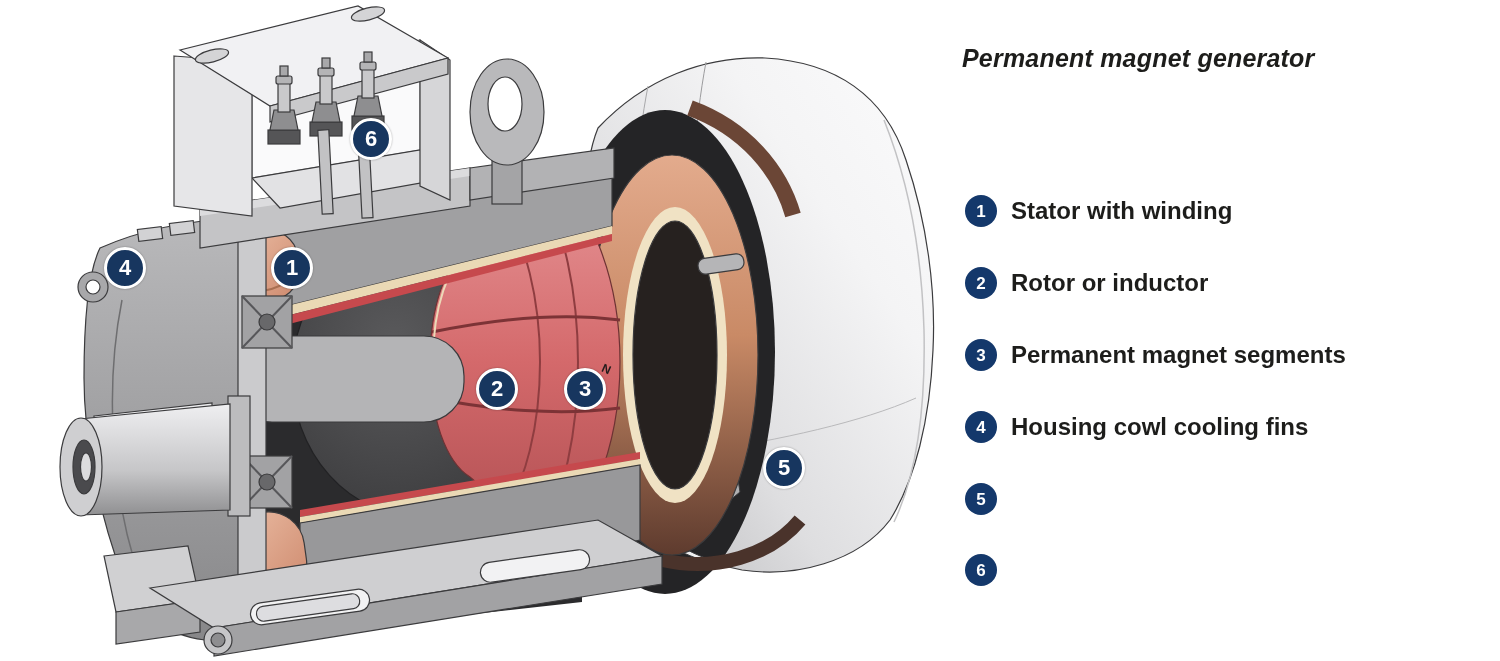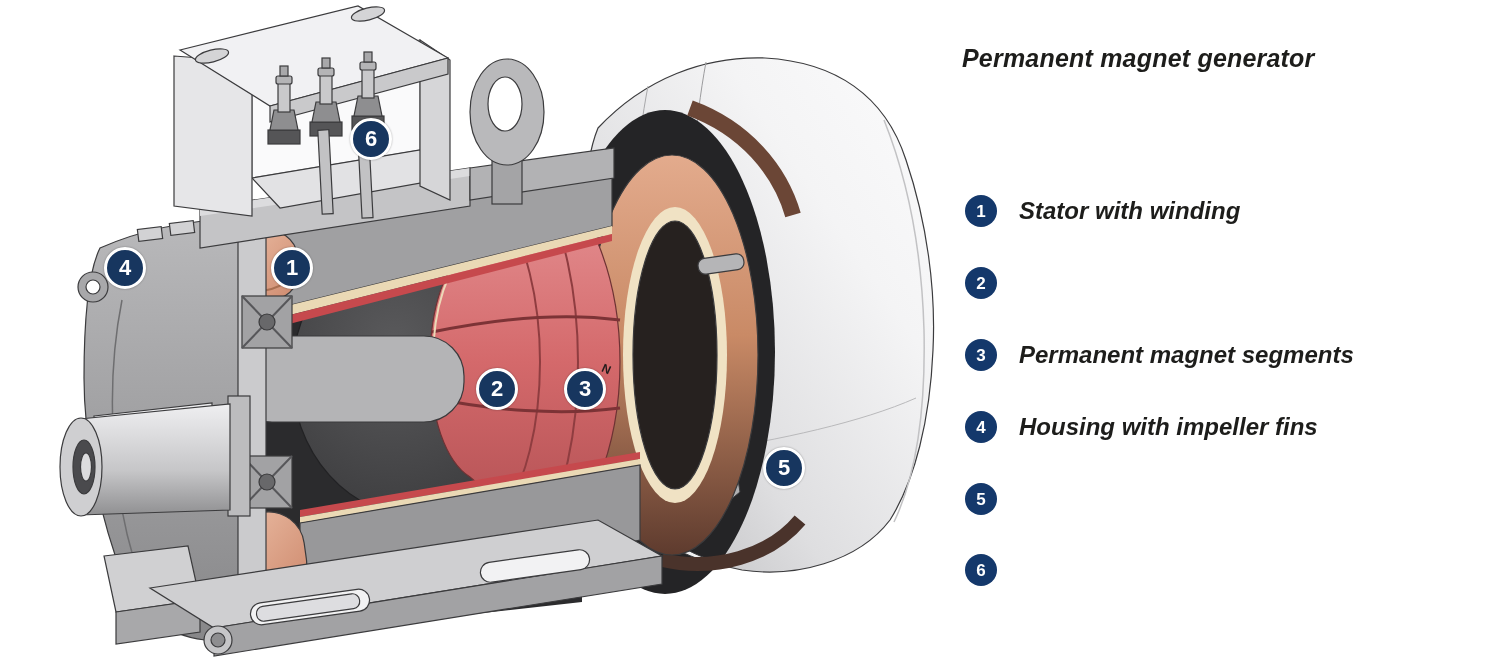--- a/index.html
+++ b/index.html
@@ -15,21 +15,21 @@
   .pole{position:absolute;left:602px;top:362px;color:#241c1c;font-size:12px;font-weight:700;
         transform:rotate(24deg);}
   
   .panel{position:absolute;left:0;top:0;width:1500px;height:661px;}
   .title{position:absolute;left:962px;top:44px;margin:0;color:#1d1d1b;
          font-size:25px;font-weight:700;font-style:italic;letter-spacing:.2px;}
   .lrow{position:absolute;left:965px;height:32px;display:flex;align-items:center;}
   .lcirc{width:32px;height:32px;border-radius:50%;background:#14386b;color:#ffffff;
          display:flex;align-items:center;justify-content:center;flex:0 0 32px;
          font-size:17px;font-weight:700;line-height:1;}
-  .llabel{margin-left:22px;color:#1d1d1b;font-size:24px;font-weight:700;font-style:italic;
+  .llabel{margin-left:14px;color:#1d1d1b;font-size:24px;font-weight:700;
           white-space:nowrap;}
 </style>
 </head>
 <body>
 
 <div class="stage">
 
   <svg width="940" height="661" viewBox="0 0 940 661">
     <defs>
       <linearGradient id="cowlG" x1="0" y1="1" x2="1" y2="0">
@@ -235,28 +235,29 @@
 
   <div class="panel">
     <h1 class="title">Permanent magnet generator</h1>
 
     <div class="lrow" style="top:195px">
       <span class="lcirc">1</span>
       <span class="llabel">Stator with winding</span>
     </div>
     <div class="lrow" style="top:267px">
       <span class="lcirc">2</span>
+      <span class="llabel">Rotor or inductor</span>
     </div>
     <div class="lrow" style="top:339px">
       <span class="lcirc">3</span>
       <span class="llabel">Permanent magnet segments</span>
     </div>
     <div class="lrow" style="top:411px">
       <span class="lcirc">4</span>
-      <span class="llabel">Housing with impeller fins</span>
+      <span class="llabel">Housing cowl cooling fins</span>
     </div>
     <div class="lrow" style="top:483px">
       <span class="lcirc">5</span>
     </div>
     <div class="lrow" style="top:554px">
       <span class="lcirc">6</span>
     </div>
   </div>
 </div>
 

